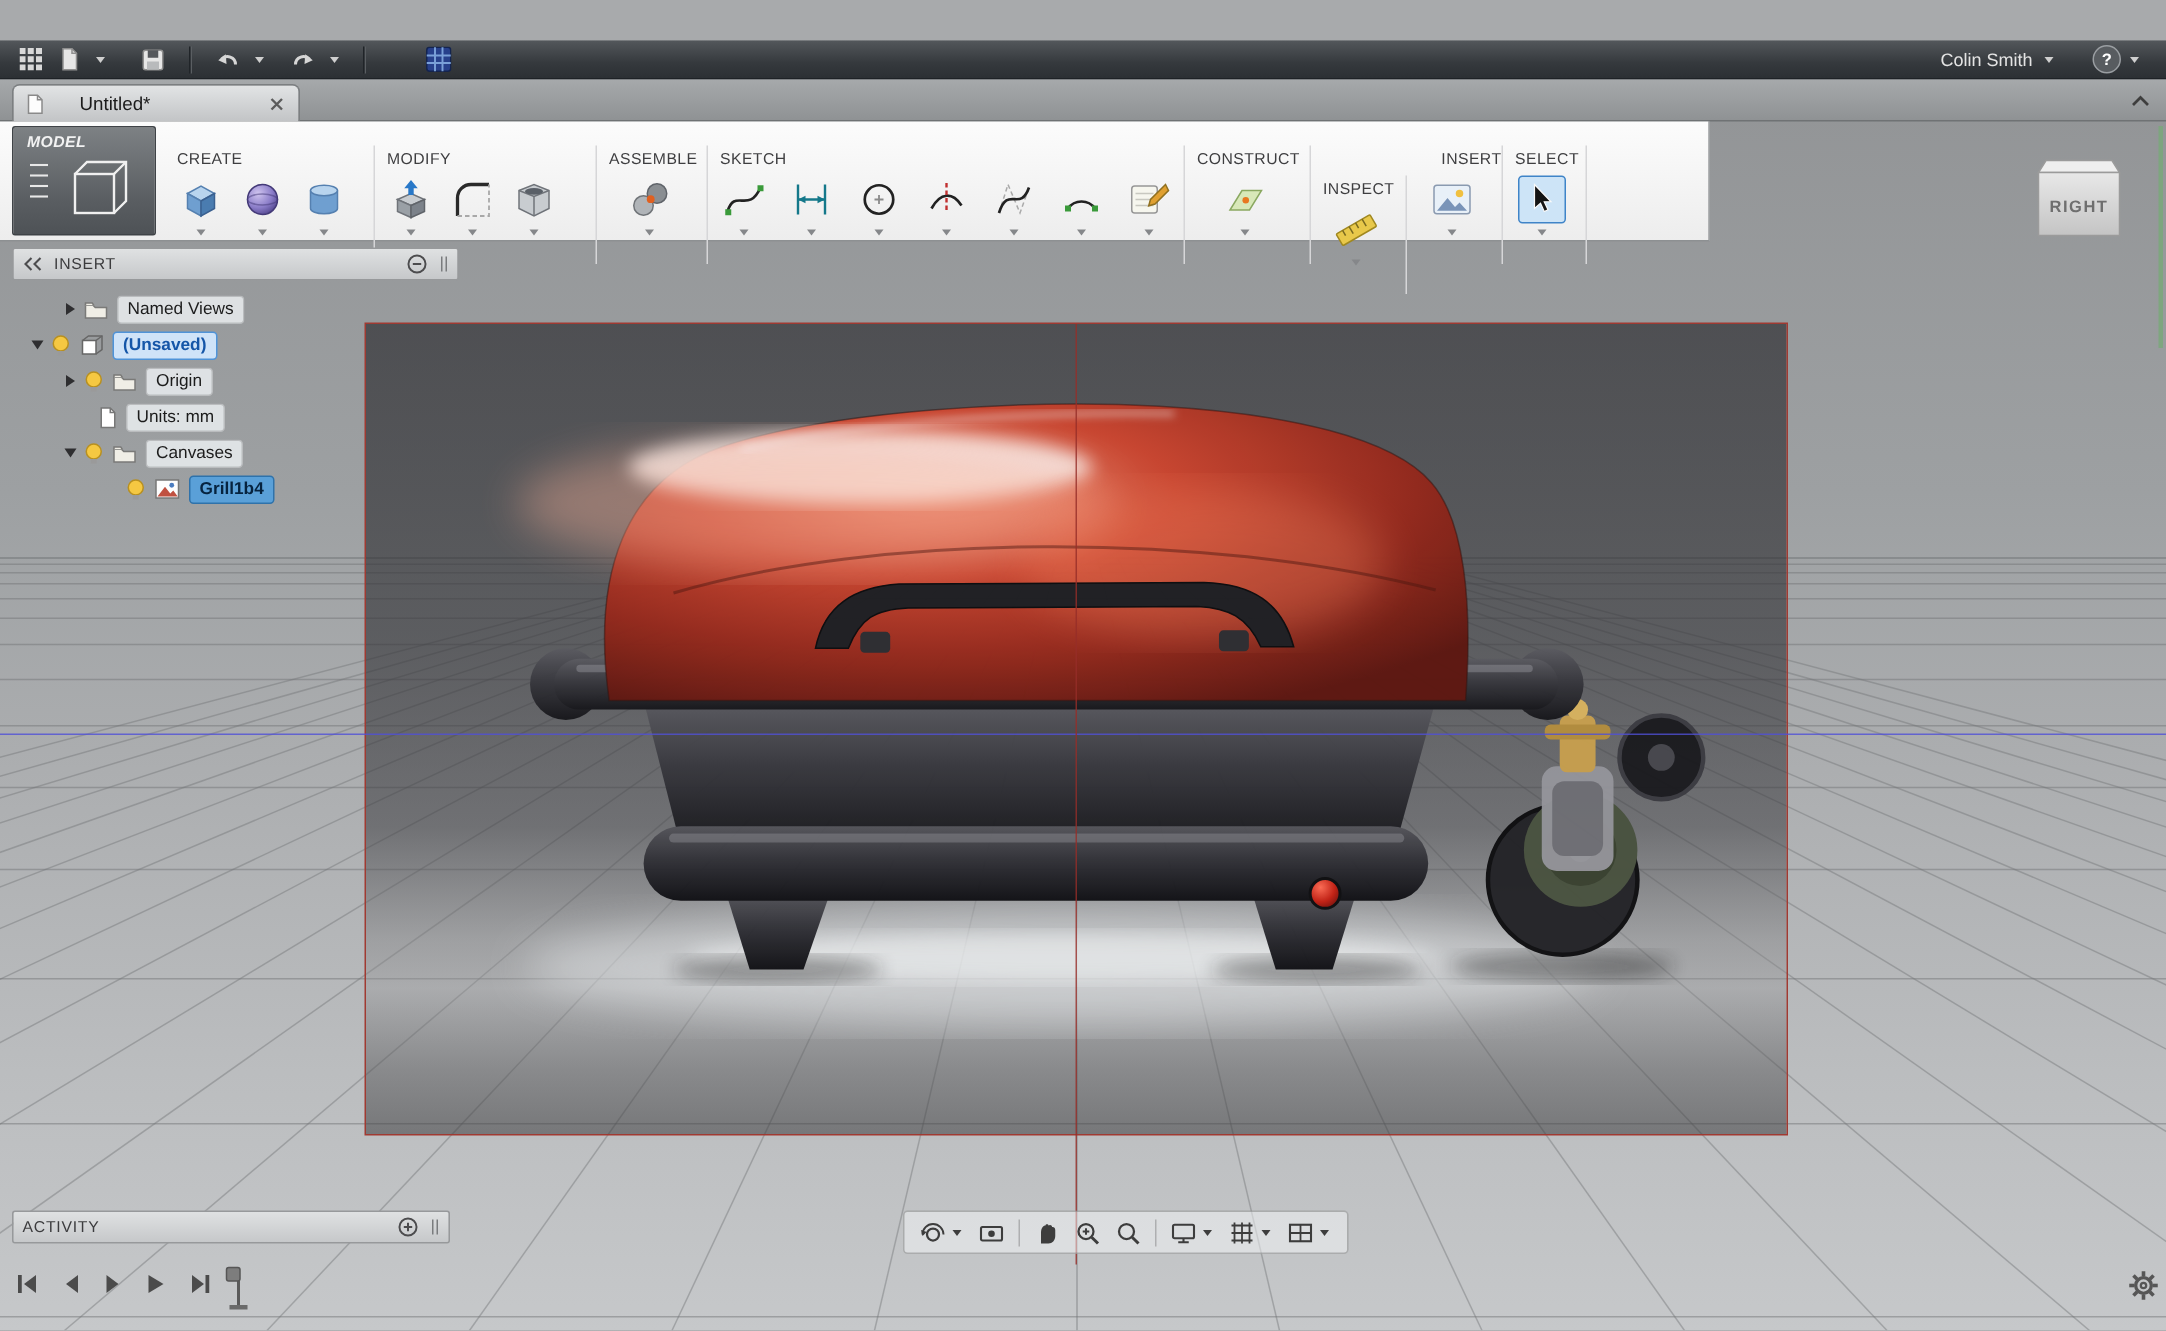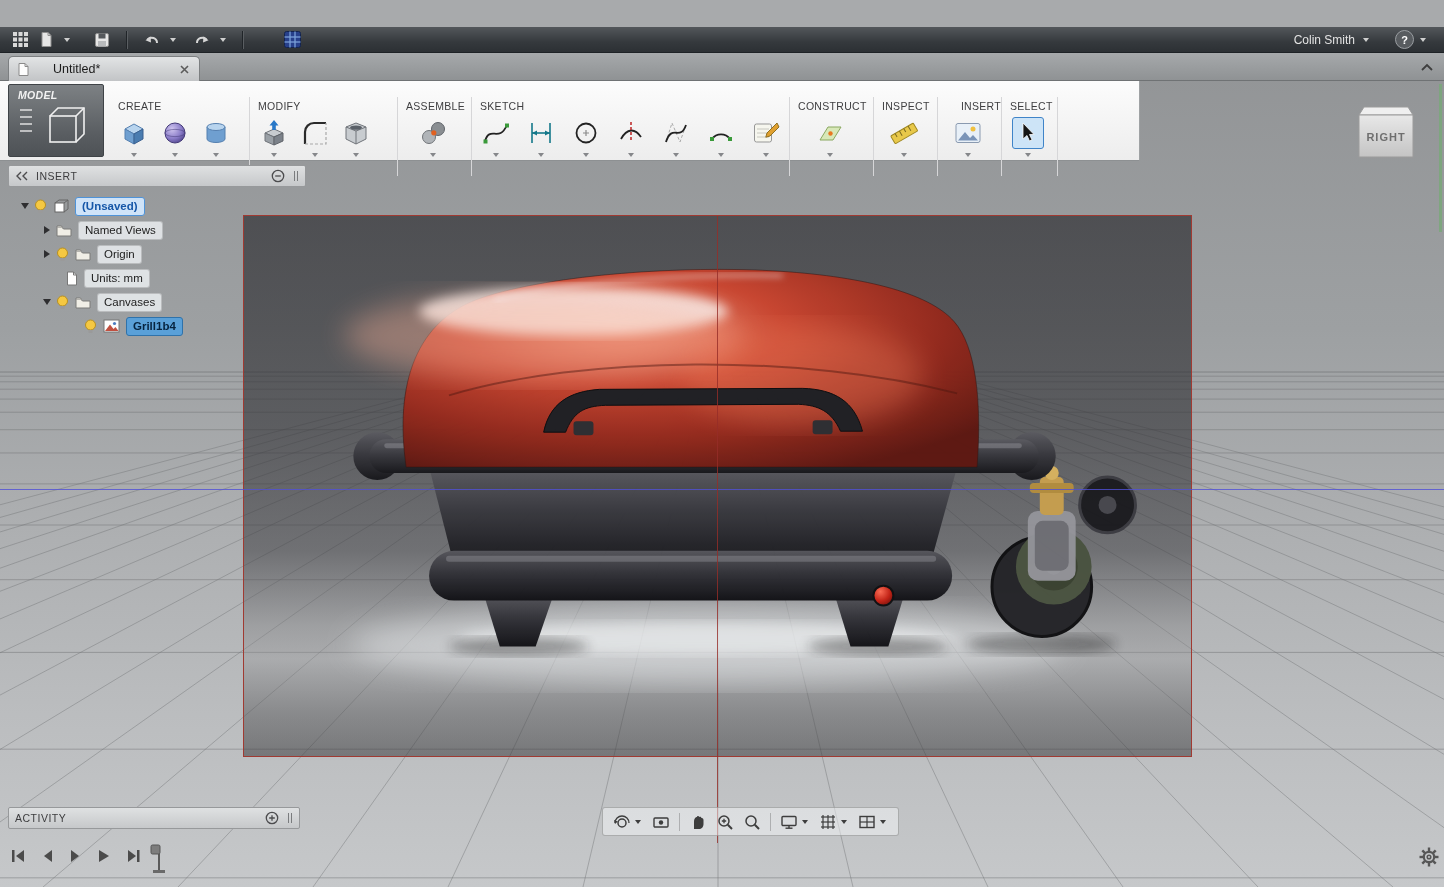--- a/index.html
+++ b/index.html
@@ -660,21 +660,21 @@
           <svg width="28" height="28">
                 <polygon points="4,21 12,8 25,8 17,21" fill="#d8e8b8" stroke="#8aa860"></polygon>
           <circle cx="14.5" cy="14.5" r="2.2" fill="#e87820"></circle>
               </svg>
             </span>
           <i class="rcaret"></i>
           </div>
       </div>
     </div>
 
-    <div class="rsec" style="left:874px;width:64px;">
+    <div class="rsec" style="left:874px;width:64px;margin-top:20px;">
       <div class="rsec-label">INSPECT</div>
       <div class="rsec-tools" style="justify-content:center;padding-left:0;">
         <div class="rtool">
             <span class="iconbox">
           <svg width="28" height="28">
                 <g transform="rotate(-30 14 14)">
                   <rect x="1" y="10" width="26" height="9" rx="1" fill="#e8c84a" stroke="#a08820"></rect>
           <g stroke="#7a6a20" stroke-width="1">
                     <line x1="6" y1="10" x2="6" y2="14"></line>
                     <line x1="11" y1="10" x2="11" y2="15.5"></line>
@@ -732,43 +732,43 @@
         <circle cx="7" cy="7" r="5.7" fill="none" stroke="#4c4c4e" stroke-width="1.3"></circle>
         <line x1="4.2" y1="7" x2="9.8" y2="7" stroke="#4c4c4e" stroke-width="1.3"></line>
         </svg>
       <svg width="6" height="12">
         <line x1="1.5" y1="1" x2="1.5" y2="11" stroke="#7a7c7e"></line>
           <line x1="4.5" y1="1" x2="4.5" y2="11" stroke="#7a7c7e"></line>
         </svg>
     </div>
 
     <div style="margin-top:7px;">
+      <div class="trow" style="padding-left:36px;">
+        <i class="exp"></i>
+        <svg width="16" height="13">
+          <path d="M1 3.5 H6 L7.5 5 H15 V12 H1 Z" fill="#f0eee6" stroke="#7a7a78"></path>
+            <path d="M1 3.5 V2 H5.5 L6.5 3.5" fill="#f0eee6" stroke="#7a7a78"></path>
+          </svg>
+        <span class="pill">Named Views</span>
+      </div>
       <div class="trow" style="padding-left:14px;">
         <i class="exp open"></i>
         <svg width="13" height="15">
           <circle cx="6.5" cy="6" r="5" fill="#f5c842" stroke="#b89020"></circle>
             <rect x="4.5" y="11" width="4" height="3" fill="#9a9a9a"></rect>
           </svg>
         <svg width="16" height="15">
           <rect x="2" y="4" width="9" height="9" fill="#fff" stroke="#666"></rect>
             <polyline points="2,4 6,1 15,1 15,10 11,13" fill="none" stroke="#666"></polyline>
           <line x1="11" y1="4" x2="15" y2="1" stroke="#666"></line>
           </svg>
         <span class="pill pill-activedoc">(Unsaved)</span>
       </div>
       <div class="trow" style="padding-left:36px;">
         <i class="exp"></i>
-        <svg width="16" height="13">
-          <path d="M1 3.5 H6 L7.5 5 H15 V12 H1 Z" fill="#f0eee6" stroke="#7a7a78"></path>
-            <path d="M1 3.5 V2 H5.5 L6.5 3.5" fill="#f0eee6" stroke="#7a7a78"></path>
-          </svg>
-        <span class="pill">Named Views</span>
-      </div>
-      <div class="trow" style="padding-left:36px;">
-        <i class="exp"></i>
         <svg width="13" height="15">
           <circle cx="6.5" cy="6" r="5" fill="#f5c842" stroke="#b89020"></circle>
             <rect x="4.5" y="11" width="4" height="3" fill="#9a9a9a"></rect>
           </svg>
         <svg width="16" height="13">
           <path d="M1 3.5 H6 L7.5 5 H15 V12 H1 Z" fill="#f0eee6" stroke="#7a7a78"></path>
             <path d="M1 3.5 V2 H5.5 L6.5 3.5" fill="#f0eee6" stroke="#7a7a78"></path>
           </svg>
         <span class="pill">Origin</span>
       </div>

